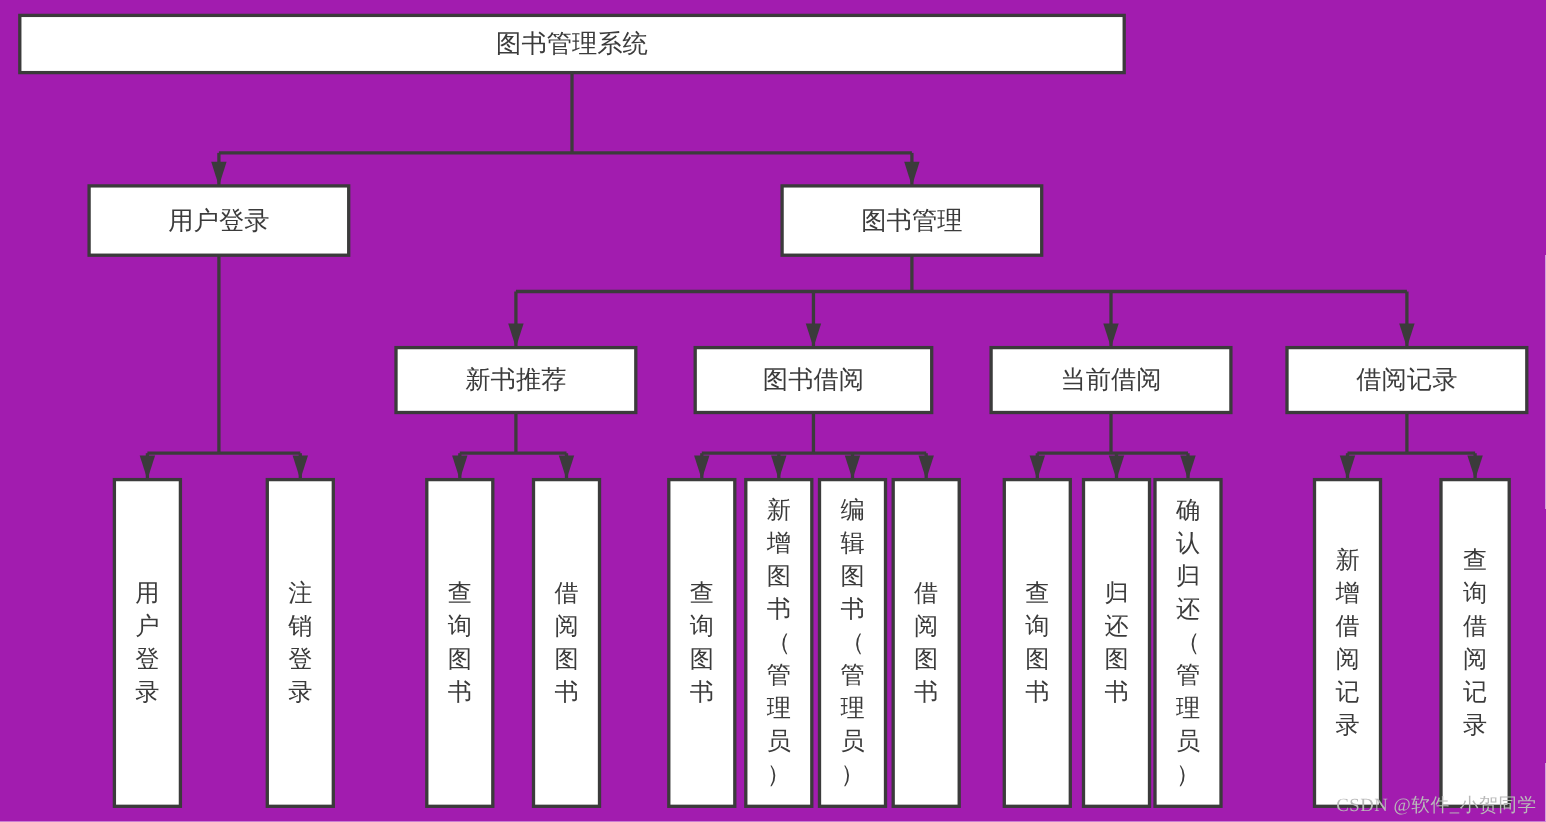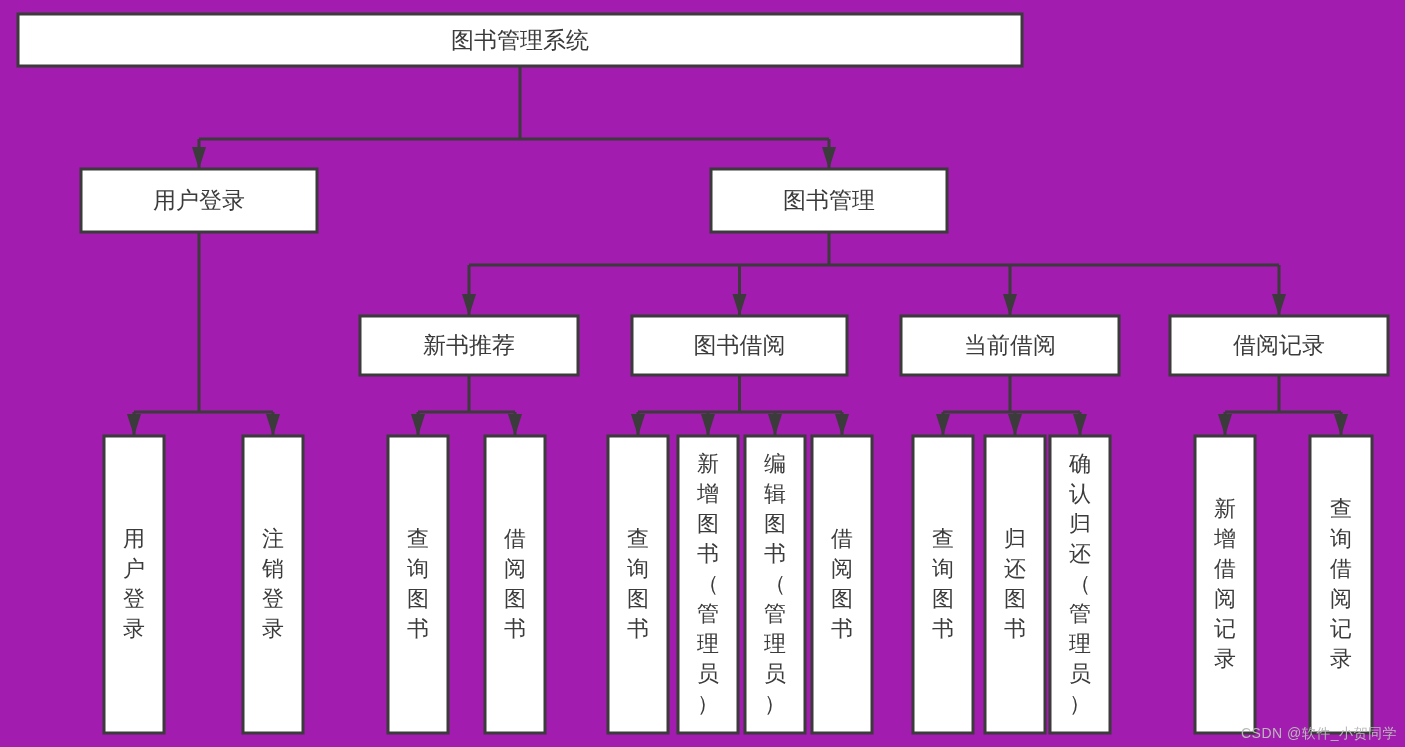--- a/index.html
+++ b/index.html
@@ -52,22 +52,22 @@
   .node-label-vertical {
     fill: #3b3b3b;
     font-family: "DejaVu Sans", "Liberation Sans", sans-serif;
     font-size: 22px;
     text-anchor: middle;
   }
   .watermark-text {
     position: absolute;
     right: 8px;
     bottom: 4px;
-    font-family: Liberation Sans, sans-serif;
-    font-size: 14px;
+    font-family: Liberation Serif, serif;
+    font-size: 17px;
     color: #b9b9b9;
     letter-spacing: 0.5px;
     user-select: none;
     pointer-events: none;
     white-space: nowrap;
   }
 </style>
 </head>
 <body>
 

